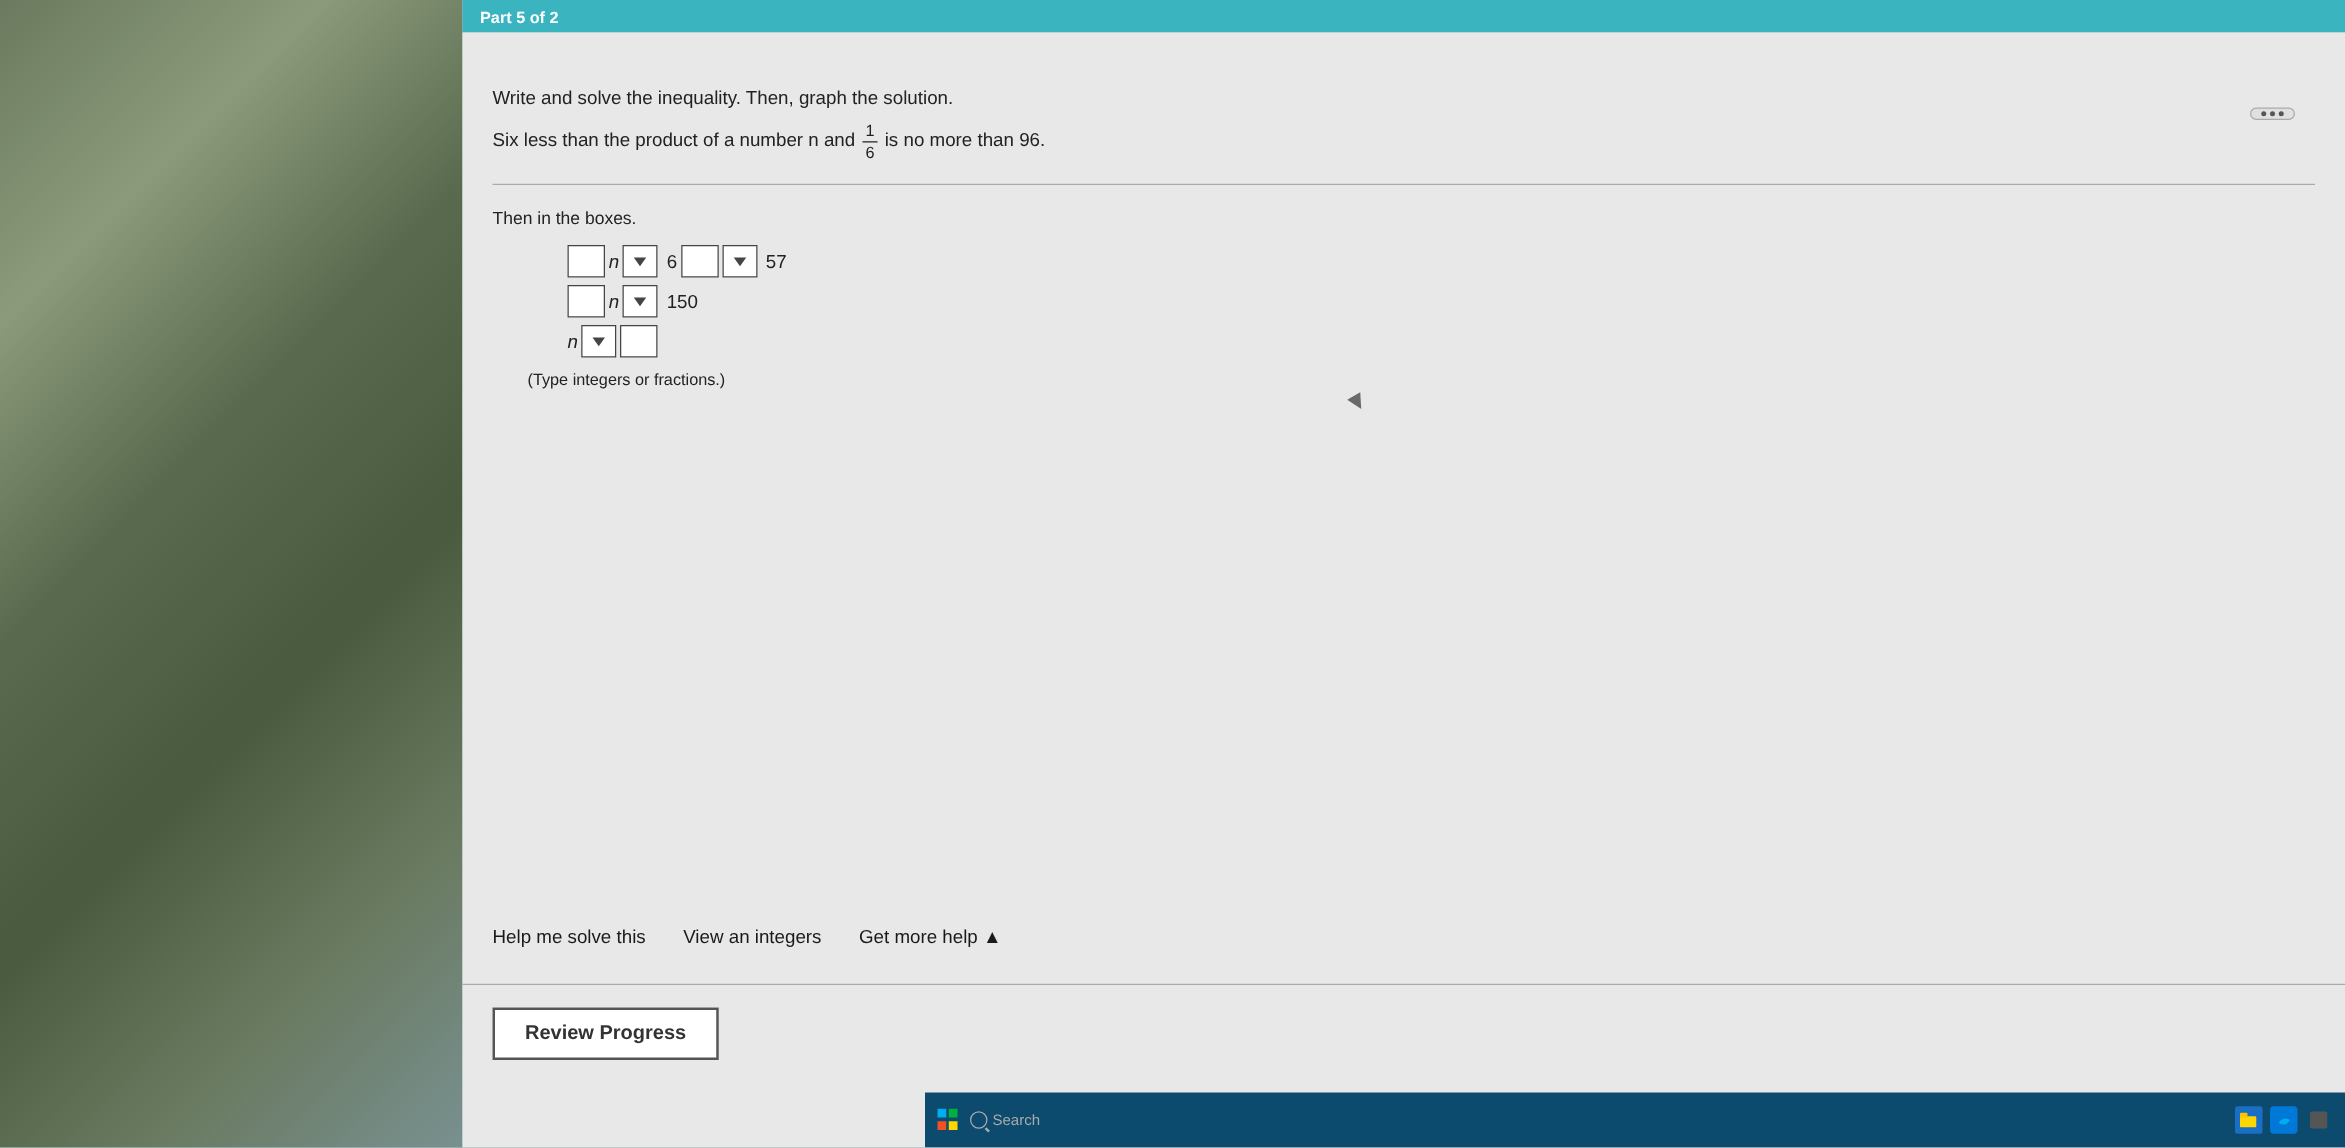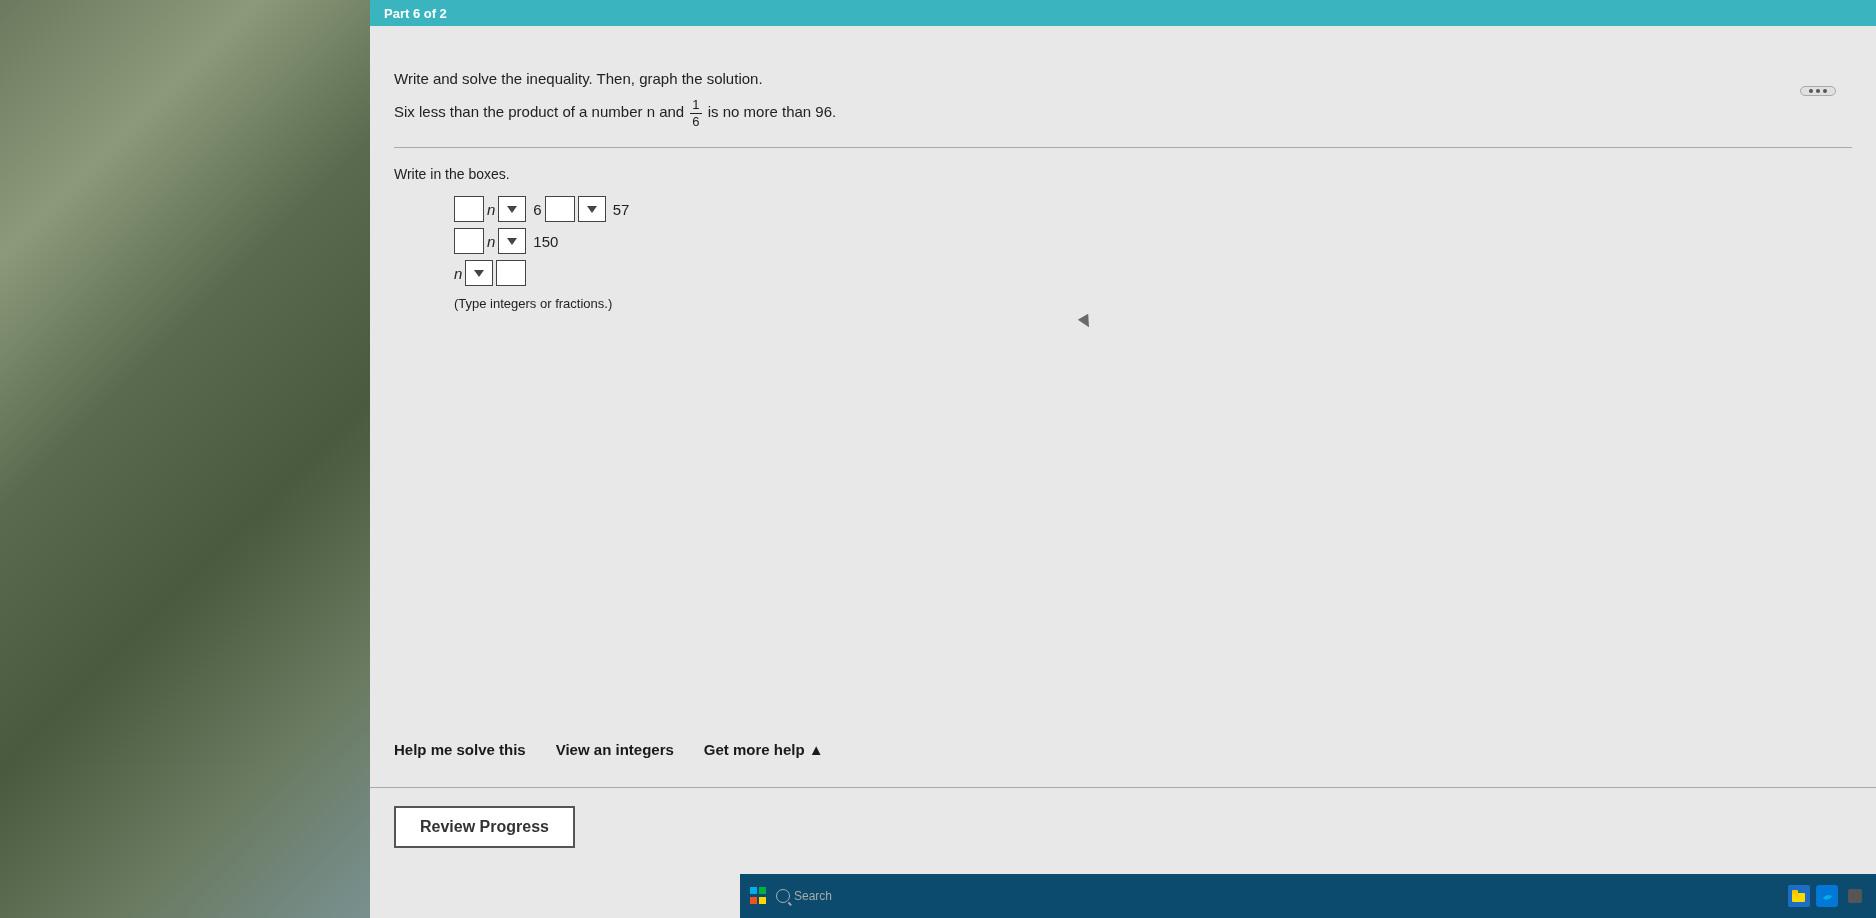--- a/index.html
+++ b/index.html
@@ -193,37 +193,37 @@
     .eq-variable {
       font-size: 15px;
       font-style: italic;
     }
 
     
     .type-note {
       font-size: 13px;
       color: #222;
       margin-top: 10px;
-      margin-left: 60px;
+      margin-left: 28px;
     }
 
     
     .help-section {
       position: absolute;
       bottom: 160px;
       left: 0;
       right: 0;
       display: flex;
       gap: 30px;
       padding-left: 24px;
     }
 
     .help-link {
       font-size: 15px;
-      font-weight: bold;
+      font-weight: normal;
       color: #1a1a1a;
       cursor: pointer;
       text-decoration: none;
     }
 
     
     .bottom-divider {
       position: absolute;
       bottom: 130px;
       left: 0;
@@ -345,21 +345,21 @@
     }
   </style>
 </head>
 <body>
 
 <div class="left-bg"></div>
 
 <div class="main-content">
 
   <div class="part-indicator">
-    <span>Part 6 of 2</span>
+    <span>Part 5 of 2</span>
   </div>
 
   <div class="content-panel">
 
     <div class="tool-widget">
       <div class="tool-dot"></div>
       <div class="tool-dot"></div>
       <div class="tool-dot"></div>
     </div>
 
@@ -371,21 +371,21 @@
           <span class="numerator">1</span>
           <span class="denominator">6</span>
         </span>
         <span>is no more than 96.</span>
       </div>
     </div>
 
     <hr class="divider">
 
     <div class="fill-section">
-      <div class="fill-label">Write in the boxes.</div>
+      <div class="fill-label">Then in the boxes.</div>
 
       <div class="equation-area">
 
         <div class="equation-row">
           <div class="input-box"></div>
           <span class="eq-variable">n</span>
           <div class="dropdown-box">
             <div class="dropdown-arrow"></div>
           </div>
           <span class="eq-number">6</span>

